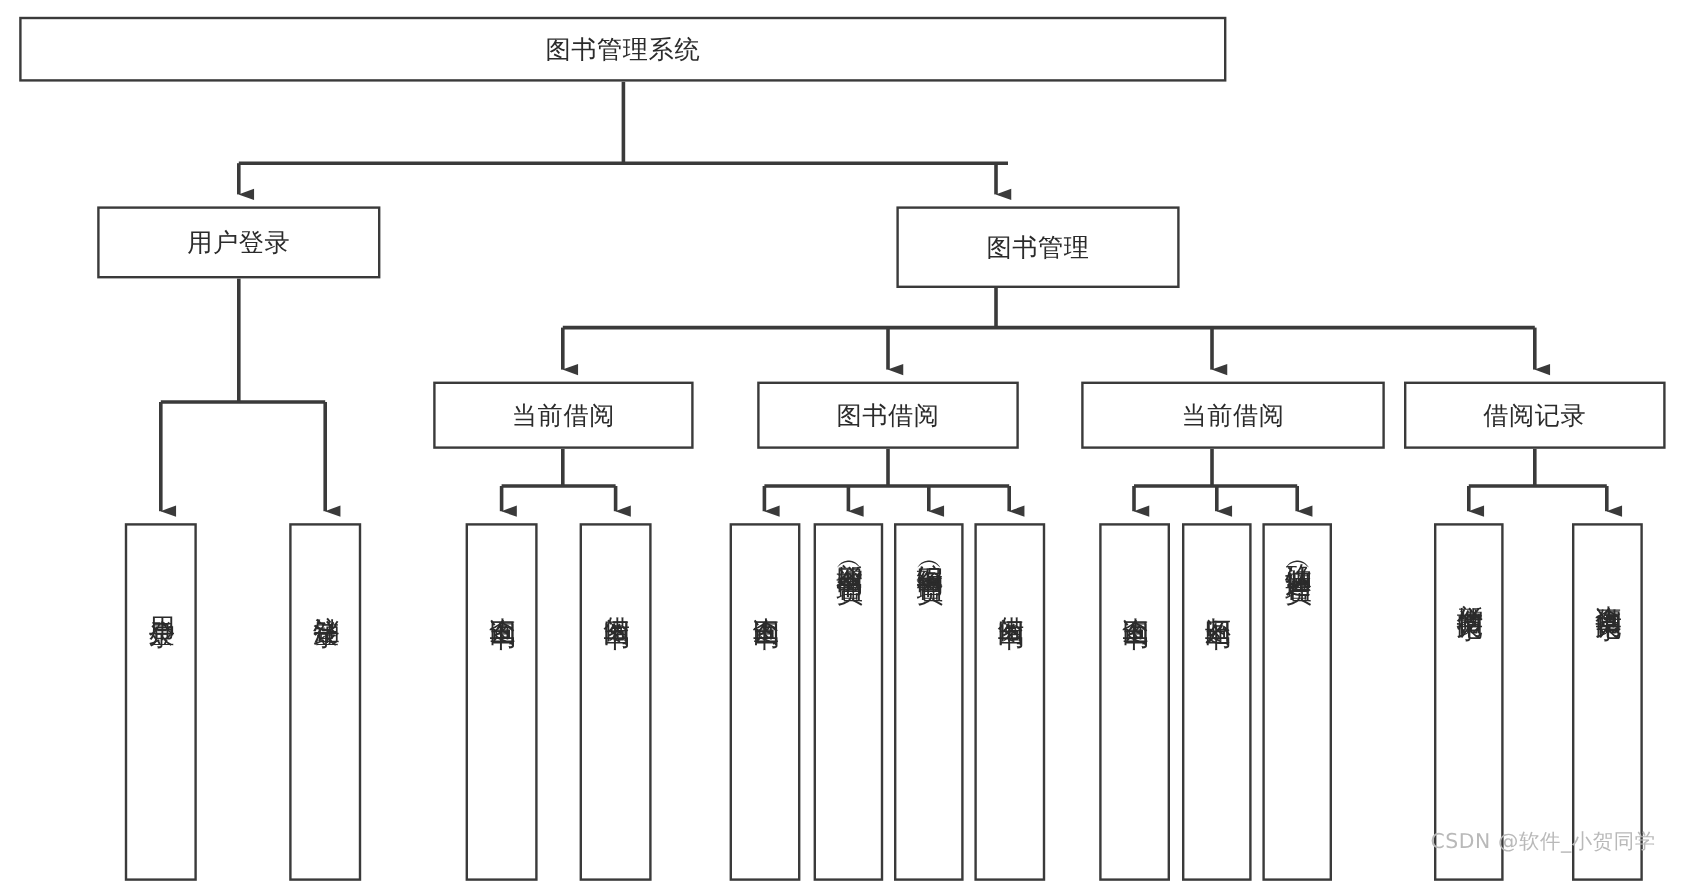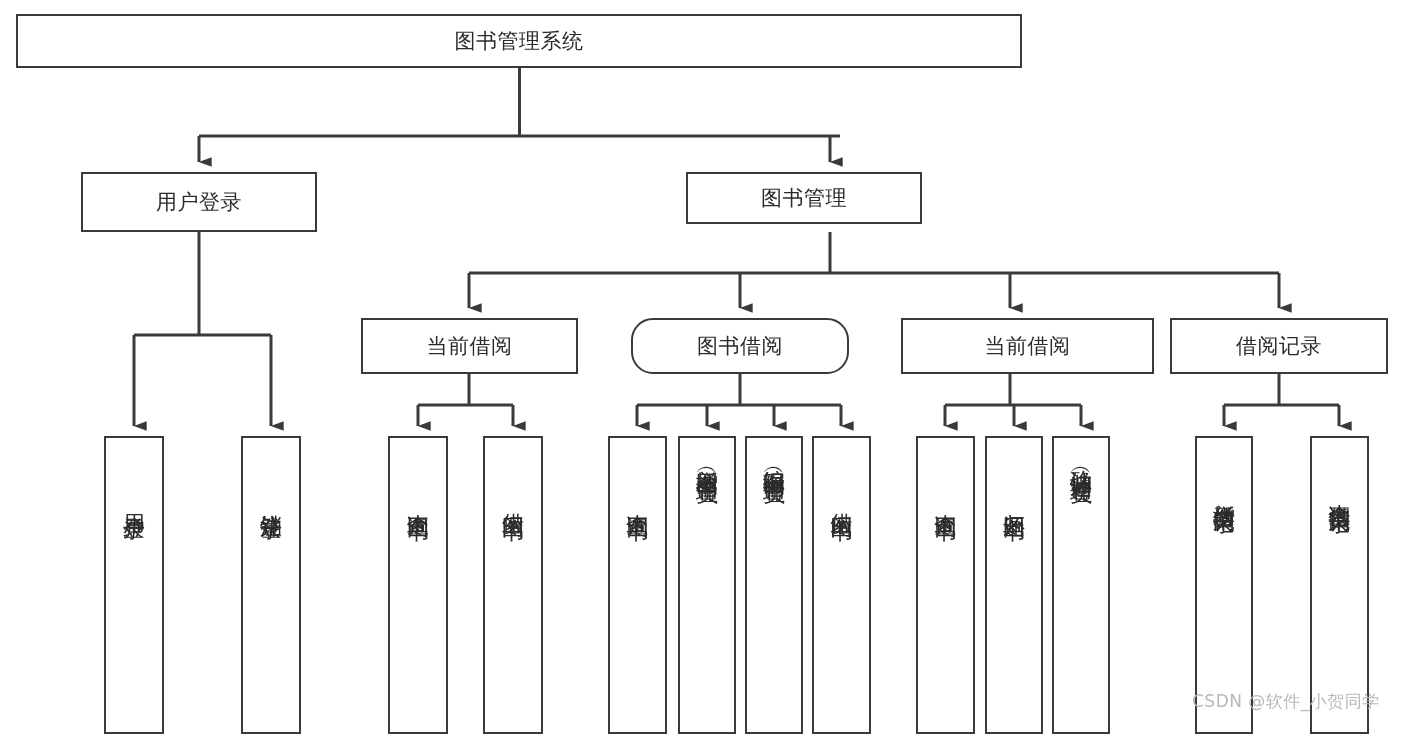--- a/index.html
+++ b/index.html
@@ -138,29 +138,29 @@
   </svg>
 
   <div class="node root horizontal" style="left:16px; top:14px; width:1006px; height:54px;">
     <span class="label">图书管理系统</span>
   </div>
 
   <div class="node horizontal" style="left:81px; top:172px; width:236px; height:60px;">
     <span class="label">用户登录</span>
   </div>
 
-  <div class="node horizontal" style="left:686px; top:172px; width:236px; height:52px;">
+  <div class="node horizontal" style="left:747px; top:172px; width:236px; height:68px;">
     <span class="label">图书管理</span>
   </div>
 
   <div class="node horizontal" style="left:361px; top:318px; width:217px; height:56px;">
     <span class="label">当前借阅</span>
   </div>
 
-  <div class="node horizontal" style="left:631px; top:318px; width:218px; height:56px;border-radius:22px;">
+  <div class="node horizontal" style="left:631px; top:318px; width:218px; height:56px;">
     <span class="label">图书借阅</span>
   </div>
 
   <div class="node horizontal" style="left:901px; top:318px; width:253px; height:56px;">
     <span class="label">当前借阅</span>
   </div>
 
   <div class="node horizontal" style="left:1170px; top:318px; width:218px; height:56px;">
     <span class="label">借阅记录</span>
   </div>

